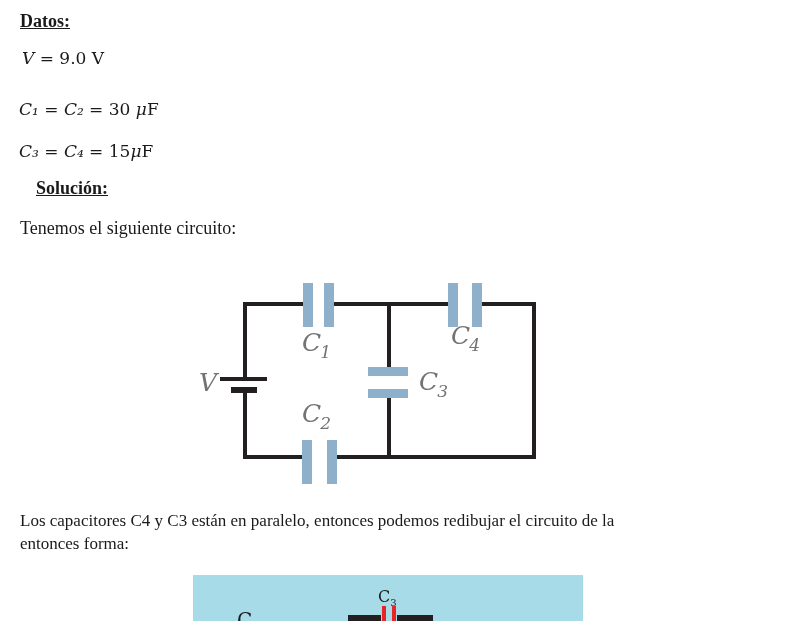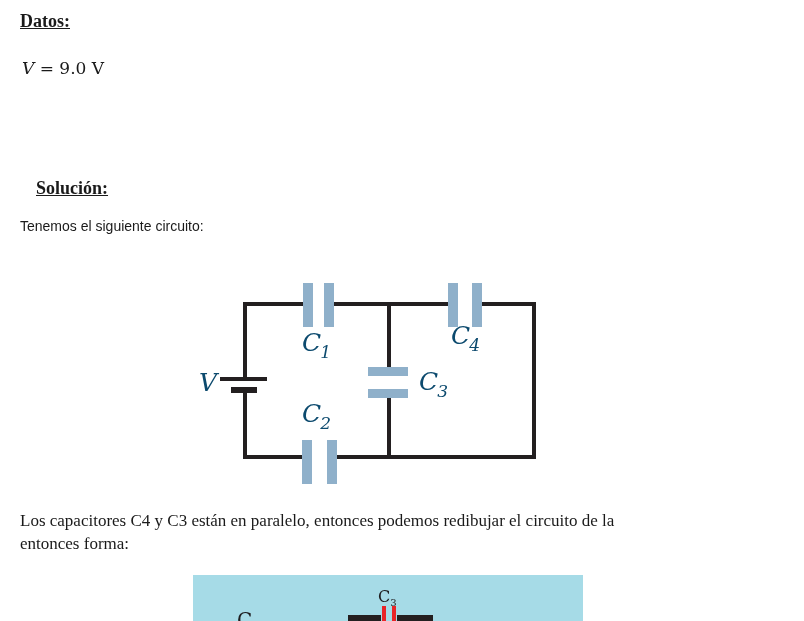--- a/index.html
+++ b/index.html
@@ -20,39 +20,39 @@
   }
   .eq{
     position:absolute;
     font-size:17px;
     font-family:"DejaVu Serif",serif;
     white-space:pre;
   }
   .eq .it{font-style:italic;}
   .body-text{
     position:absolute;
-    font-size:14px;
-    font-family:Liberation Sans, sans-serif;
+    font-size:18px;
+    font-family:Liberation Serif, serif;
   }
   .para-line{
     position:absolute;
     font-size:17px;
     font-family:"Liberation Serif",serif;
     white-space:pre;
   }
   
   .wire{position:absolute;background:var(--wire,#231f20);}
   .plate{position:absolute;background:var(--plate-blue,#8fb0ca);}
   .redplate{position:absolute;background:var(--plate-red,#e82428);}
   .clabel{
     position:absolute;
     font-family:"DejaVu Serif",serif;
     font-style:italic;
     font-size:25px;
-    color:#0c4a6e;
+    color:#737373;
     line-height:1;
     white-space:nowrap;
   }
   .csub{
     font-size:17px;
     position:relative;
     top:7px;
     margin-left:-1px;
   }
   .bluebox{
@@ -74,23 +74,25 @@
     top:4px;
   }
 </style>
 </head>
 <body>
 
 <div class="page">
 
   <div class="heading" style="left:20px;top:11px">Datos:</div>
 
-  <div class="eq" style="left:22px;top:58px"><span class="it">V</span><span> = 9.0 V</span></div>
+  <div class="eq" style="left:22px;top:48px"><span class="it">V</span><span> = 9.0 V</span></div>
 
+  <div class="eq" style="left:19px;top:99px"><span class="it">C₁</span><span> = </span><span class="it">C₂</span><span> = 30 </span><span class="it">μ</span><span>F</span></div>
 
+  <div class="eq" style="left:19px;top:141px"><span class="it">C₃</span><span> = </span><span class="it">C₄</span><span> = 15</span><span class="it">μ</span><span>F</span></div>
 
   <div class="heading" style="left:36px;top:178px">Solución:</div>
 
   <div class="body-text" style="left:20px;top:218px">Tenemos el siguiente circuito:</div>
 
   <div>
 
     <div class="wire" style="left:243px;top:302px;width:60px;height:4px"></div>
     <div class="wire" style="left:334px;top:302px;width:114px;height:4px"></div>
     <div class="wire" style="left:482px;top:302px;width:54px;height:4px"></div>

